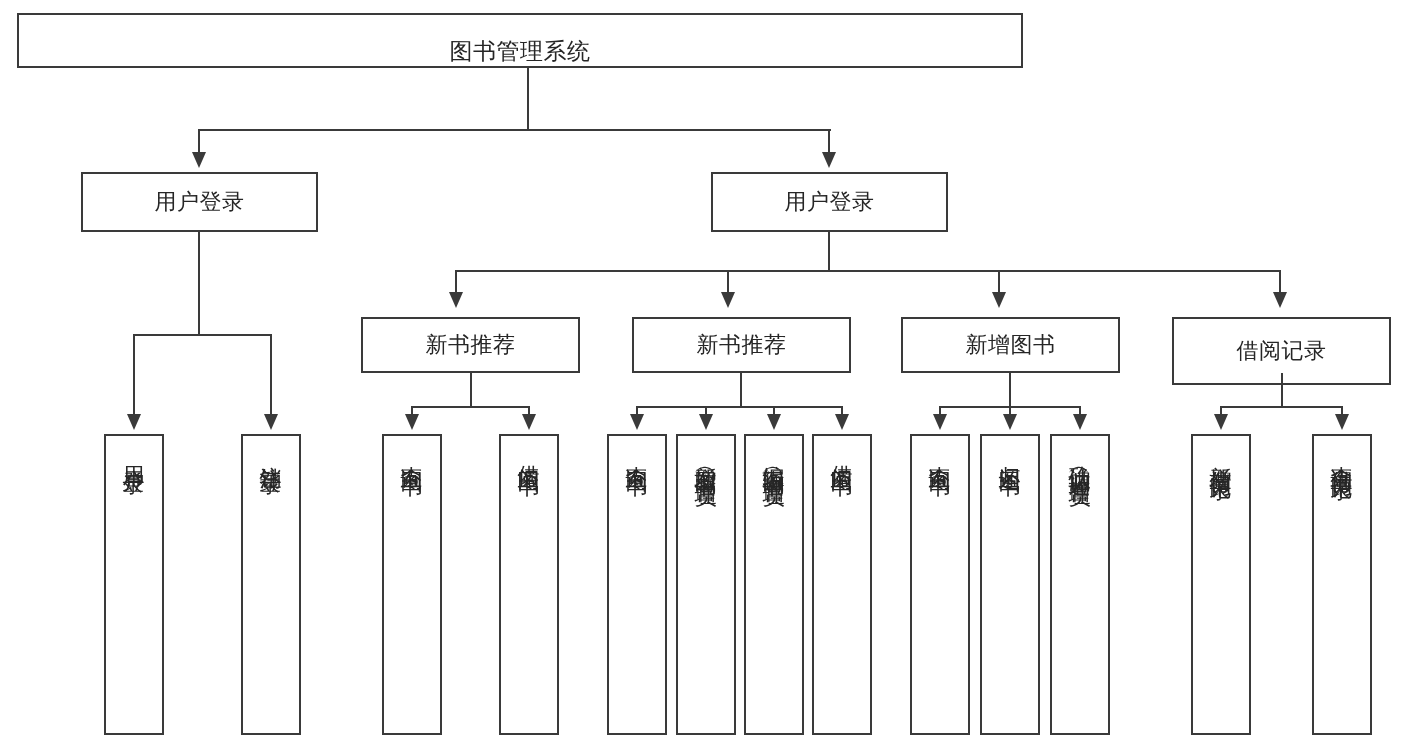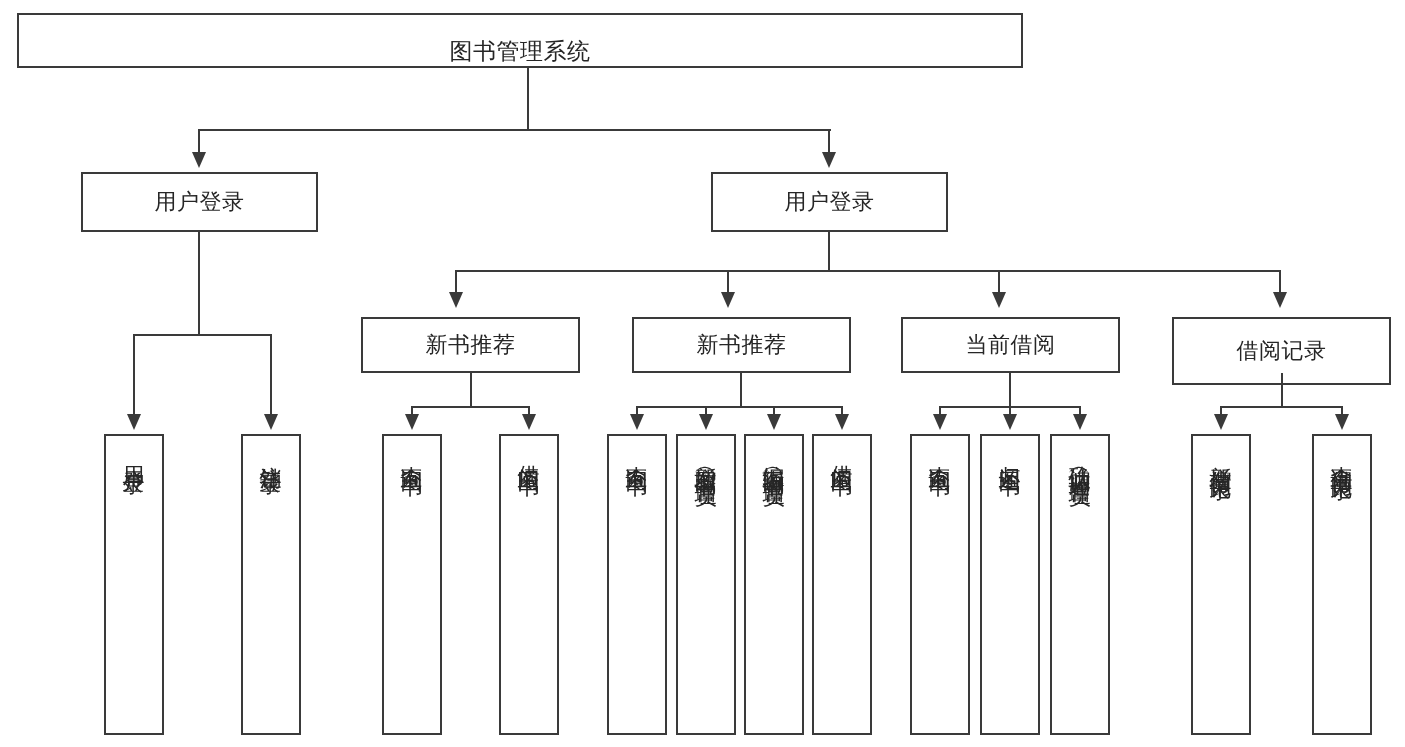--- a/index.html
+++ b/index.html
@@ -127,21 +127,21 @@
   <div class="line vline" style="left:1279px; top:270px; width:2px; height:25px;"></div>
   <div class="arrow" style="left:1273px; top:292px;"></div>
 
   <div class="node horiz" style="left:361px; top:317px; width:219px; height:56px;">
     <span>新书推荐</span>
   </div>
   <div class="node horiz" style="left:632px; top:317px; width:219px; height:56px;">
     <span>新书推荐</span>
   </div>
   <div class="node horiz" style="left:901px; top:317px; width:219px; height:56px;">
-    <span>当前借阅</span>
+    <span>新增图书</span>
   </div>
   <div class="node horiz" style="left:1172px; top:317px; width:219px; height:68px;">
     <span>借阅记录</span>
   </div>
 
   <div class="line vline" style="left:470px; top:373px; width:2px; height:35px;"></div>
   <div class="line hline" style="left:412px; top:406px; width:117px; height:2px;"></div>
   <div class="line vline" style="left:411px; top:406px; width:2px; height:12px;"></div>
   <div class="arrow" style="left:405px; top:414px;"></div>
   <div class="line vline" style="left:528px; top:406px; width:2px; height:12px;"></div>

